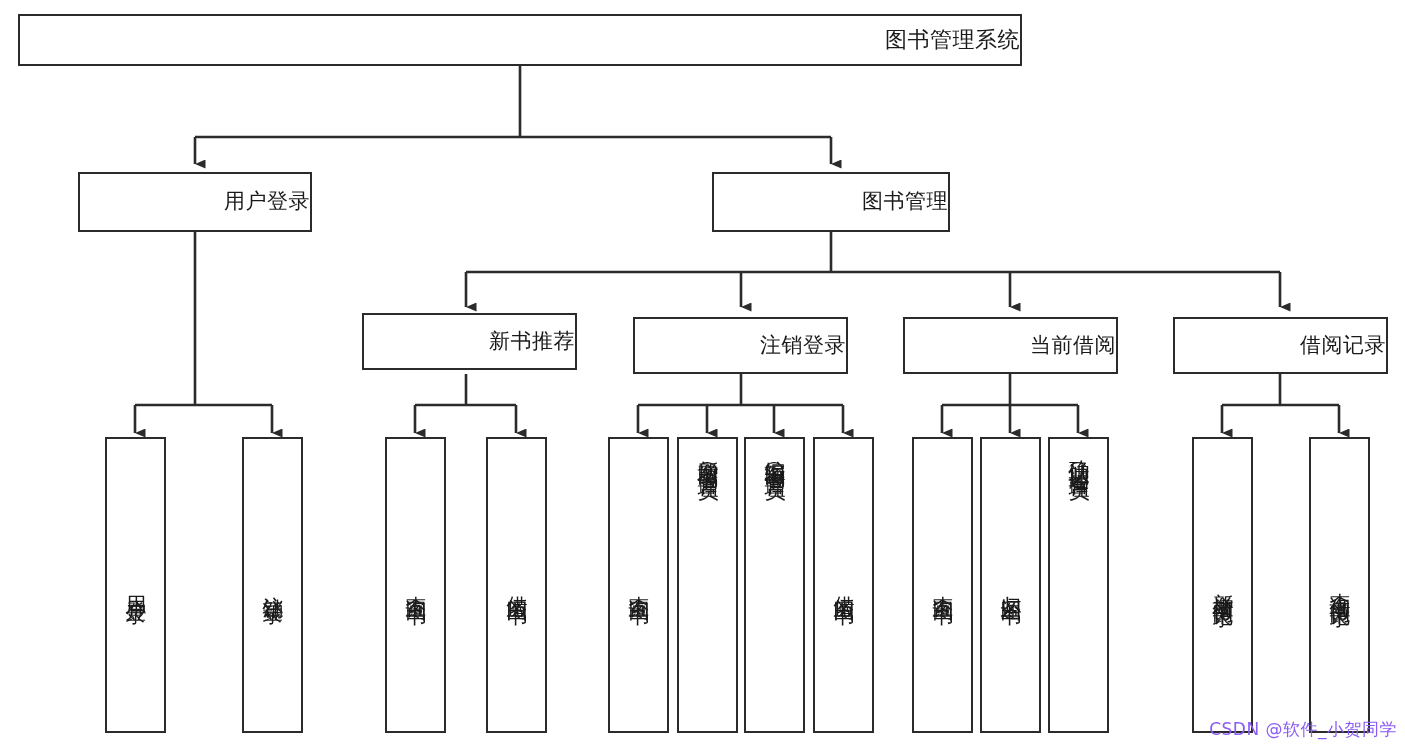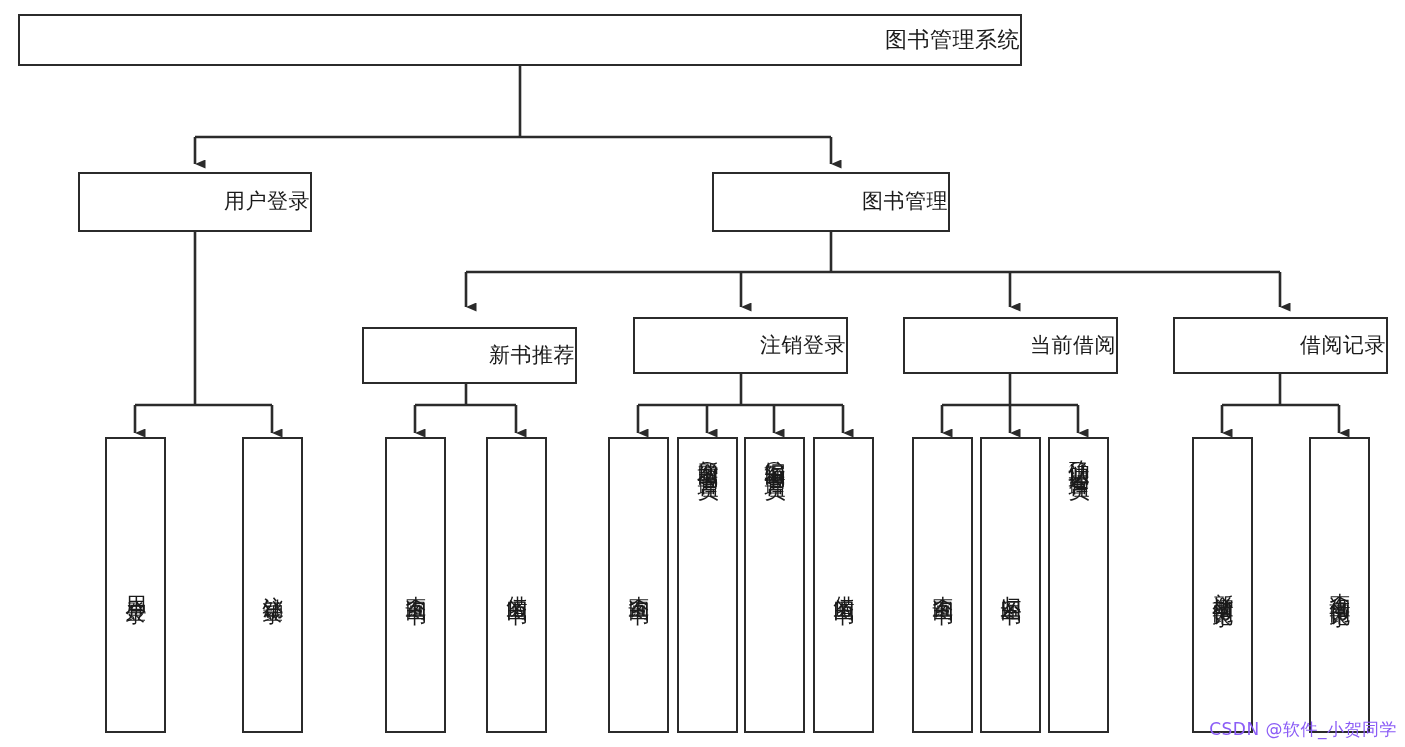--- a/index.html
+++ b/index.html
@@ -132,21 +132,21 @@
     <span class="label">图书管理系统</span>
   </div>
 
   <div class="node horiz" style="left:78px; top:172px; width:234px; height:60px;">
     <span class="label">用户登录</span>
   </div>
   <div class="node horiz" style="left:712px; top:172px; width:238px; height:60px;">
     <span class="label">图书管理</span>
   </div>
 
-  <div class="node horiz" style="left:362px; top:327px; width:215px; height:57px;">
+  <div class="node horiz" style="left:362px; top:313px; width:215px; height:57px;">
     <span class="label">新书推荐</span>
   </div>
   <div class="node horiz" style="left:633px; top:317px; width:215px; height:57px;">
     <span class="label">注销登录</span>
   </div>
   <div class="node horiz" style="left:903px; top:317px; width:215px; height:57px;">
     <span class="label">当前借阅</span>
   </div>
   <div class="node horiz" style="left:1173px; top:317px; width:215px; height:57px;">
     <span class="label">借阅记录</span>

